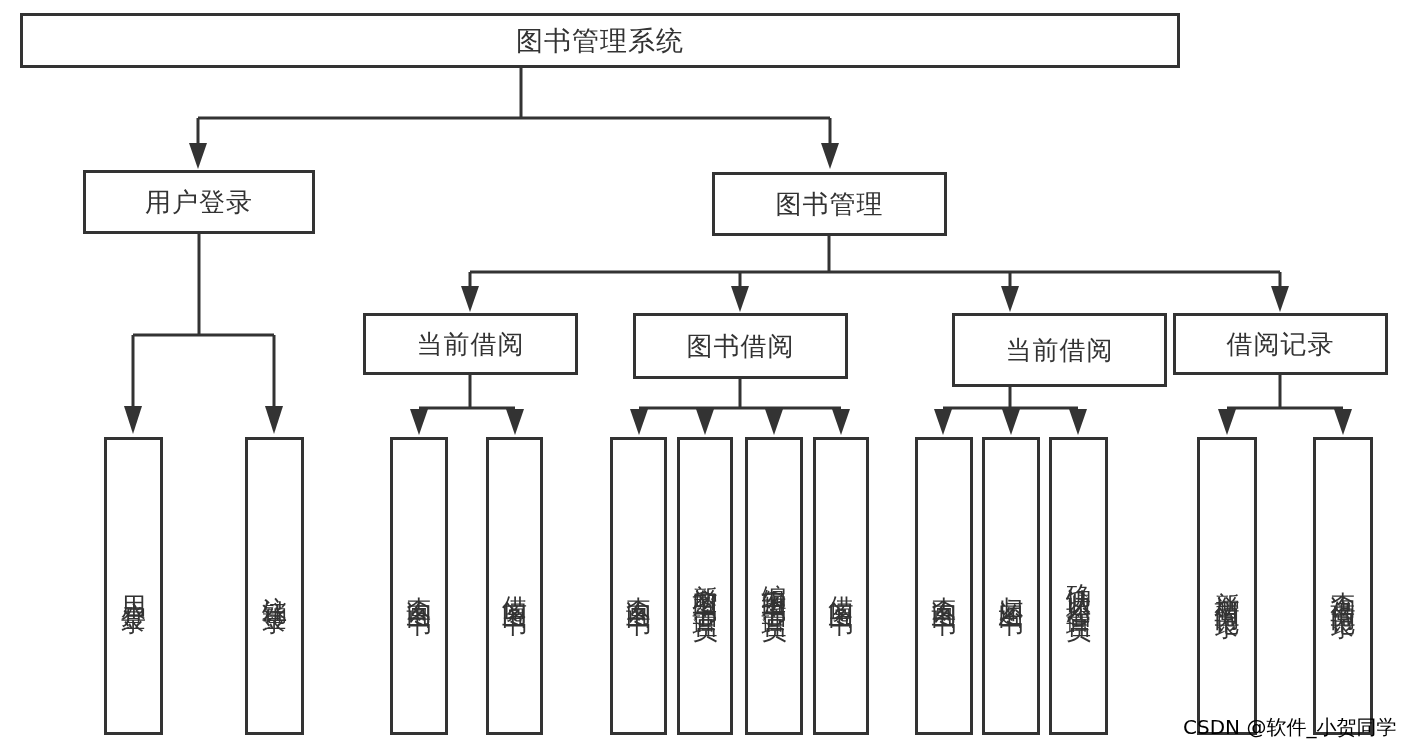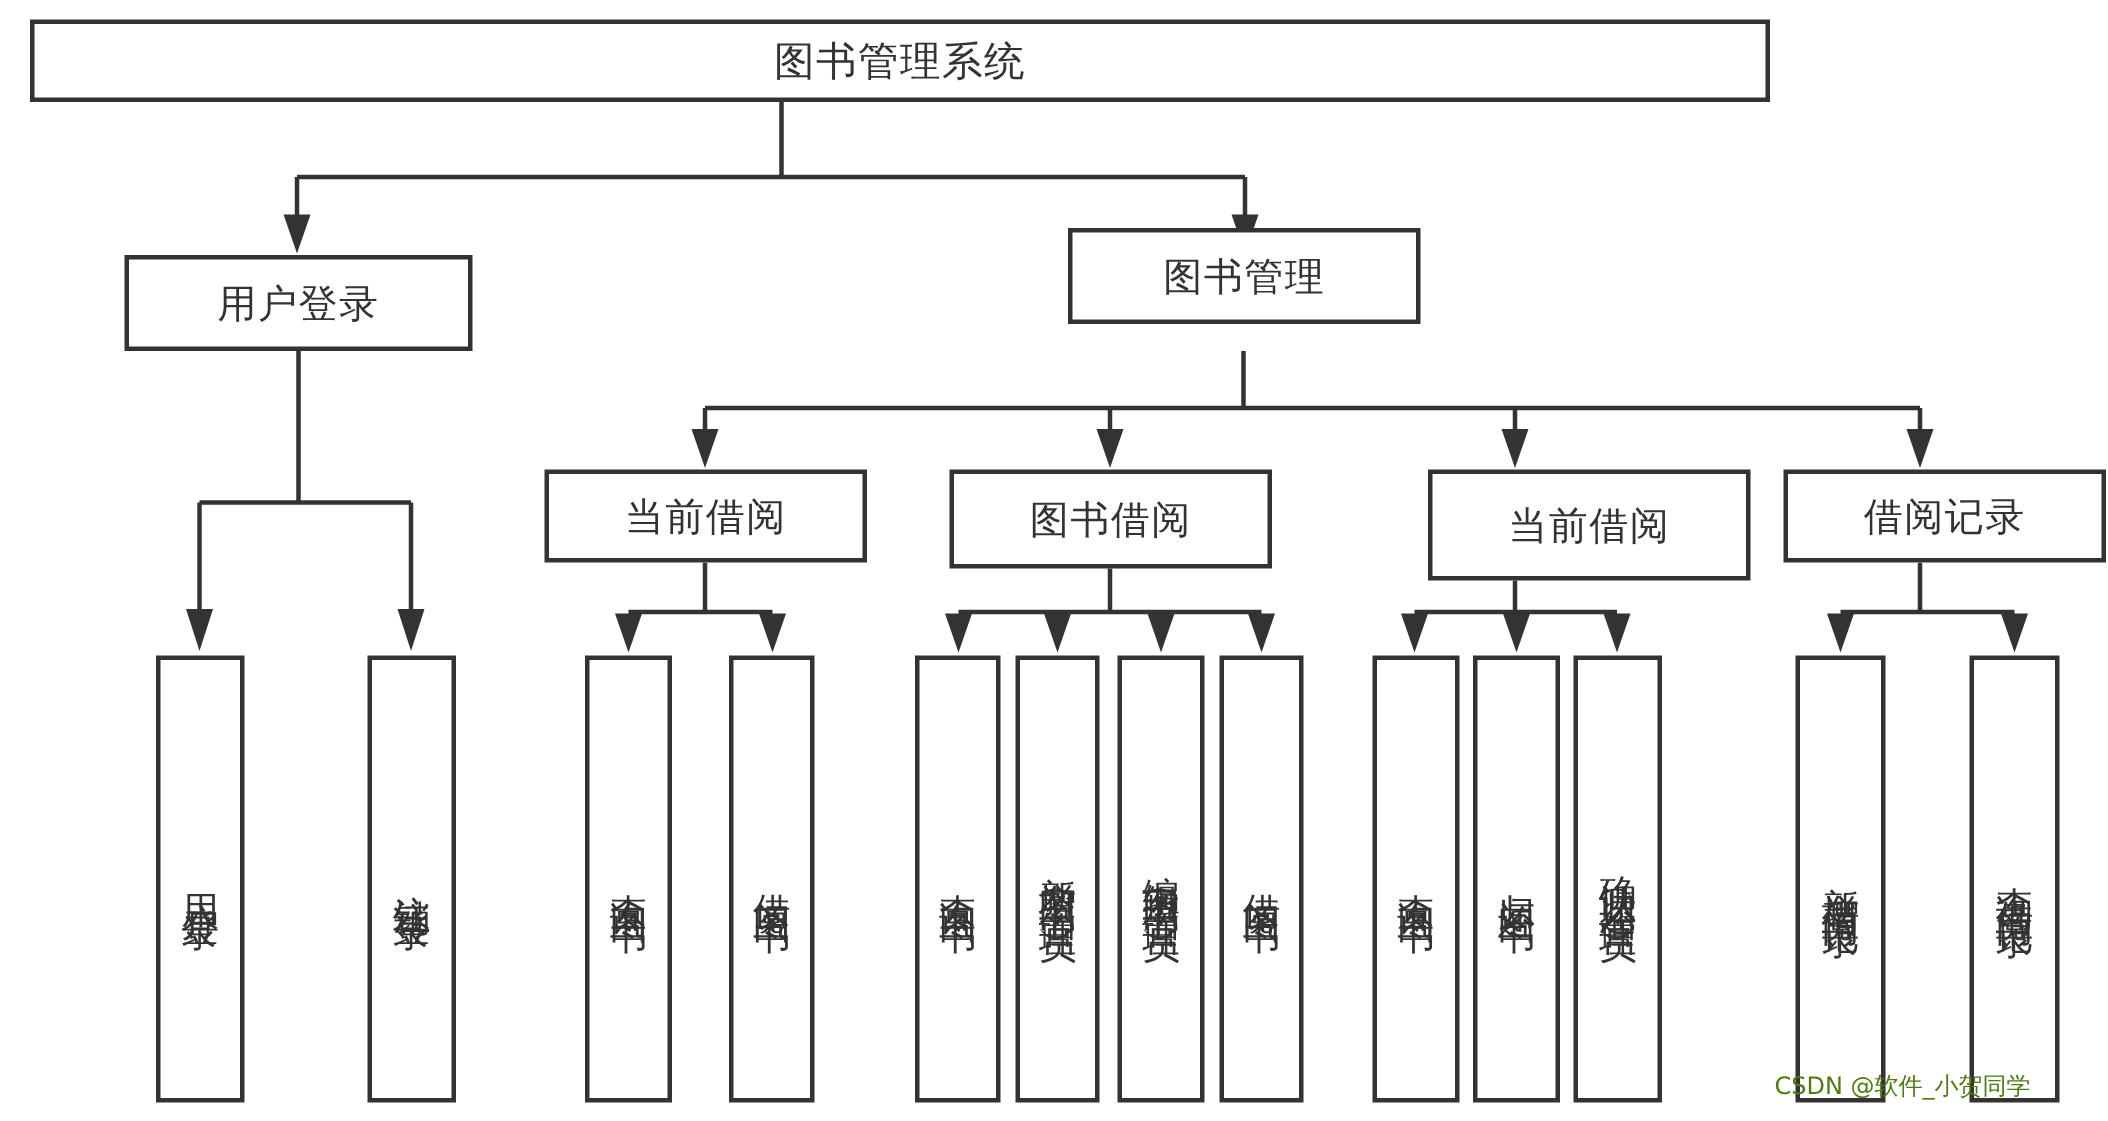--- a/index.html
+++ b/index.html
@@ -28,22 +28,22 @@
     text-orientation:mixed;
     font-size:25px;
     line-height:1;
     letter-spacing:5px;
     padding:6px 0;
   }
   .watermark{
     position:absolute;
     left:1183px;top:714px;
     z-index:5;
-    font-size:16px;
-    color:#4d7c0f;
+    font-size:20px;
+    color:#000000;
     white-space:nowrap;
   }
 </style>
 </head>
 <body>
 
 <div class="canvas">
 
   <svg class="wires" width="1405" height="747" viewBox="0 0 1405 747">
     <g stroke="#333" stroke-width="3" fill="none">
@@ -103,26 +103,26 @@
       <polygon points="1069,409 1087,409 1078,435"></polygon>
 
       <polygon points="1218,409 1236,409 1227,435"></polygon>
       <polygon points="1334,409 1352,409 1343,435"></polygon>
     </g>
   </svg>
 
   <div class="node lv1" style="left:20px;top:13px;width:1160px;height:55px;">图书管理系统</div>
 
   <div class="node lv2" style="left:83px;top:170px;width:232px;height:64px;">用户登录</div>
-  <div class="node lv2" style="left:712px;top:152px;width:235px;height:64px;">图书管理</div>
+  <div class="node lv2" style="left:712px;top:172px;width:235px;height:64px;">图书管理</div>
 
   <div class="node lv3" style="left:363px;top:313px;width:215px;height:62px;">当前借阅</div>
   <div class="node lv3" style="left:633px;top:313px;width:215px;height:66px;">图书借阅</div>
   <div class="node lv3" style="left:952px;top:313px;width:215px;height:74px;">当前借阅</div>
-  <div class="node lv3" style="left:1173px;top:313px;width:215px;height:62px;margin-left:16px;">借阅记录</div>
+  <div class="node lv3" style="left:1173px;top:313px;width:215px;height:62px;">借阅记录</div>
 
   <div class="node leaf" style="left:104px;top:437px;width:59px;height:298px;">用户登录</div>
   <div class="node leaf" style="left:245px;top:437px;width:59px;height:298px;">注销登录</div>
 
   <div class="node leaf" style="left:390px;top:437px;width:58px;height:298px;">查询图书</div>
   <div class="node leaf" style="left:486px;top:437px;width:57px;height:298px;">借阅图书</div>
 
   <div class="node leaf" style="left:610px;top:437px;width:57px;height:298px;">查询图书</div>
   <div class="node leaf" style="left:677px;top:437px;width:56px;height:298px;">新增图书（管理员）</div>
   <div class="node leaf" style="left:745px;top:437px;width:58px;height:298px;">编辑图书（管理员）</div>

